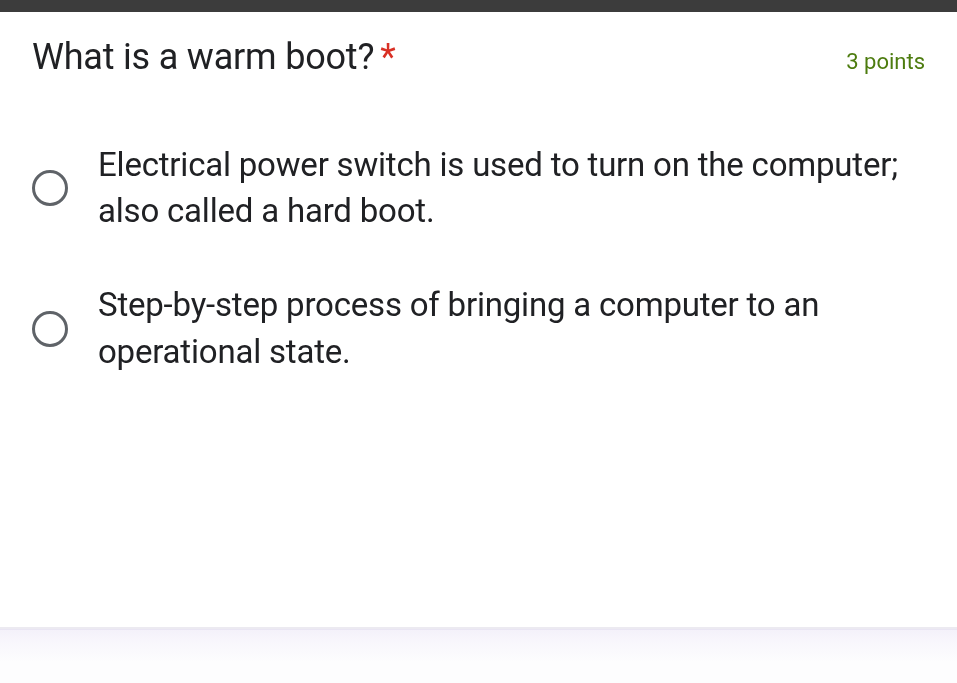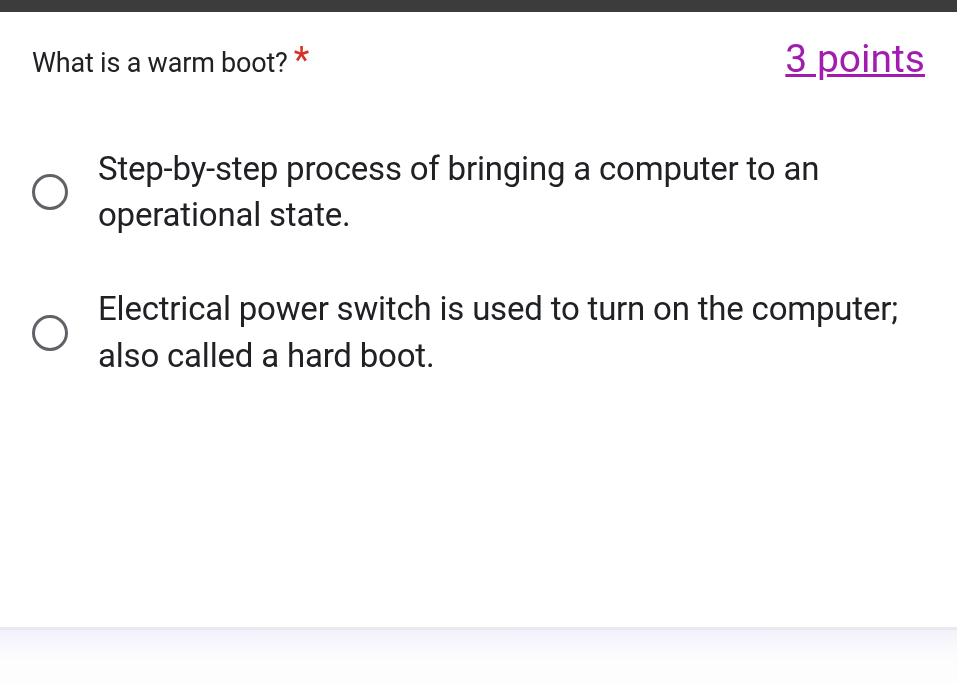--- a/index.html
+++ b/index.html
@@ -23,35 +23,34 @@
       background: #fff;
       padding: 24px 32px 40px 32px;
     }
     .question-header {
       display: flex;
       justify-content: space-between;
       align-items: baseline;
       margin-bottom: 64px;
     }
     .question-title {
-      font-size: 27px;
+      font-size: 36px;
       font-weight: 400;
       color: #202124;
       letter-spacing: -0.2px;
     }
     .required-asterisk {
       color: #d93025;
       font-size: 36px;
       margin-left: 2px;
     }
     .points-label {
-      font-size: 39px;
-      color: #a21caf;
+      font-size: 22px;
+      color: #4d7c0f;
       font-weight: 400;
-      text-decoration: underline;
     }
     .options-container {
       display: flex;
       flex-direction: column;
       gap: 48px;
       padding-bottom: 40px;
     }
     .option-row {
       display: flex;
       align-items: center;
@@ -100,23 +99,23 @@
     <div>
       <span class="question-title">What is a warm boot?</span>
       <span class="required-asterisk">*</span>
     </div>
     <div class="points-label">3 points</div>
   </div>
 
   <div class="options-container">
     <label class="option-row">
       <span class="radio-circle"></span>
-      <span class="option-text">Step-by-step process of bringing a computer to an operational state.</span>
+      <span class="option-text">Electrical power switch is used to turn on the computer; also called a hard boot.</span>
     </label>
     <label class="option-row">
       <span class="radio-circle"></span>
-      <span class="option-text">Electrical power switch is used to turn on the computer; also called a hard boot.</span>
+      <span class="option-text">Step-by-step process of bringing a computer to an operational state.</span>
     </label>
   </div>
 </div>
 
 <div class="separator"></div>
 <div class="bottom-strip"></div>
 
 </body></html>

